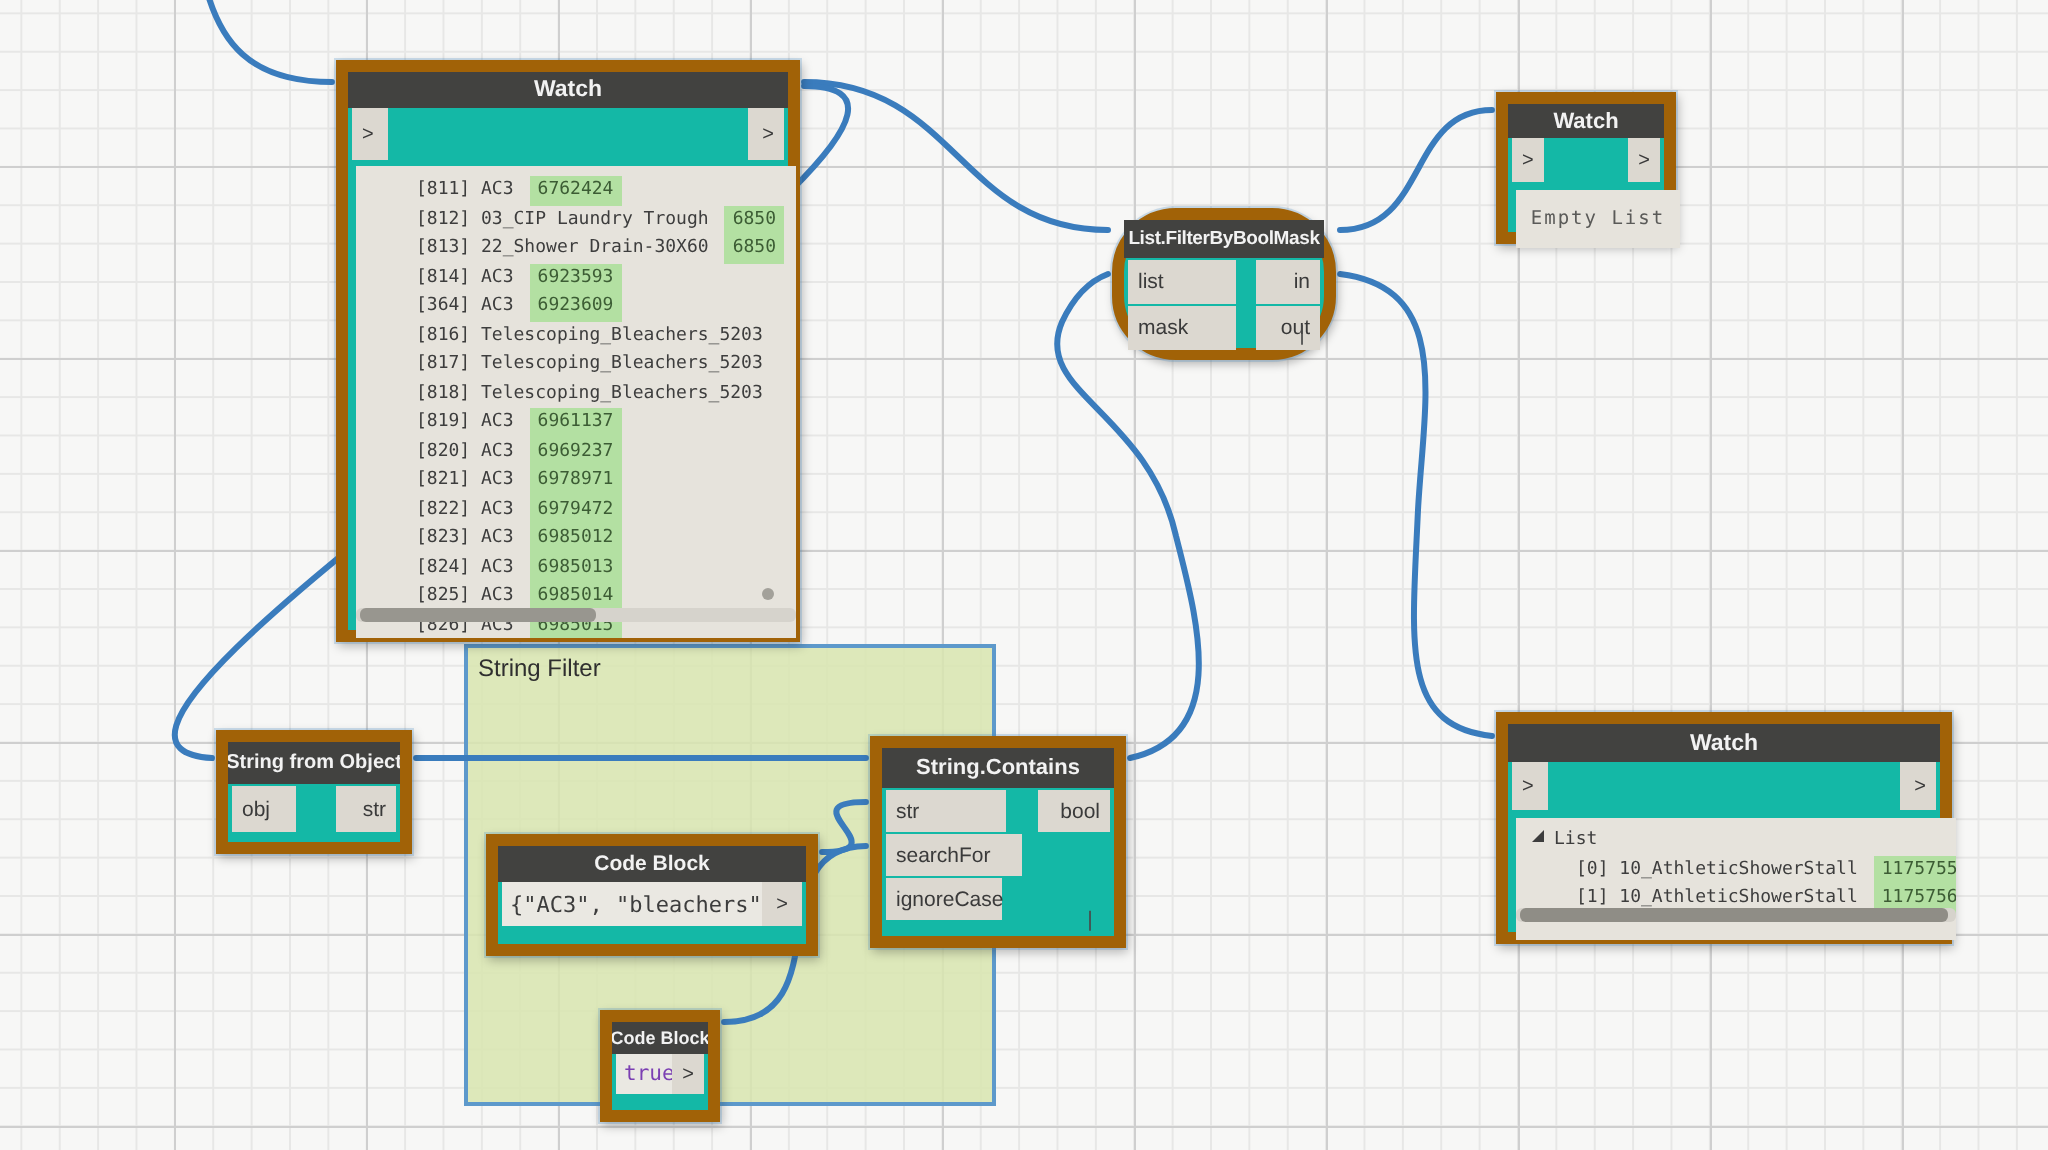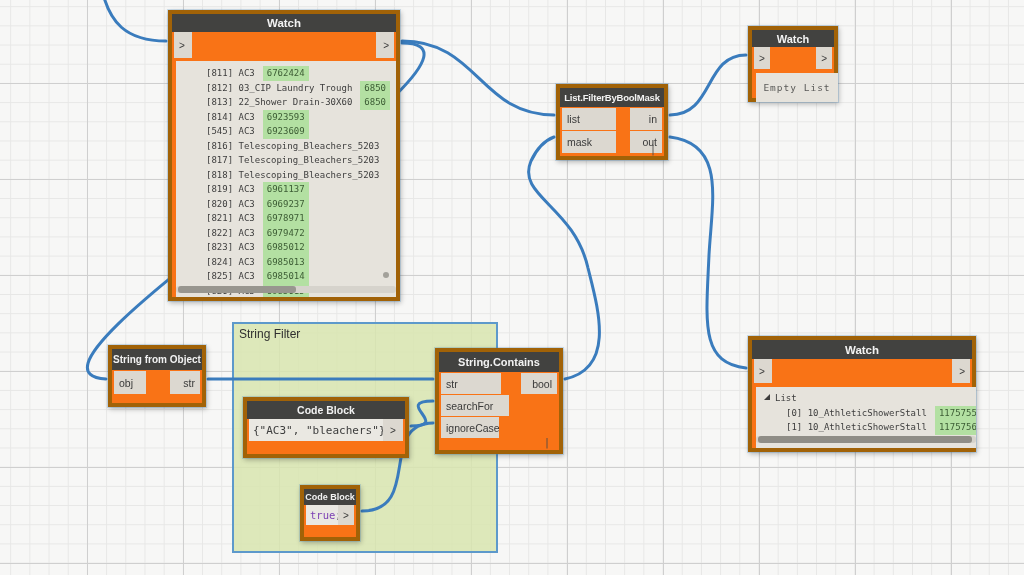--- a/index.html
+++ b/index.html
@@ -17,22 +17,23 @@
   }
   .group{
     position:absolute;background:rgba(216,229,175,.85);
     border:2px solid #5d99cb;z-index:1;box-sizing:border-box;
   }
   .group-label{font-size:12px;color:#2f2f2f;padding:3px 5px;}
   #wires{position:absolute;left:0;top:0;z-index:2;}
   #wires path{stroke:#3a7cbd;stroke-width:3;fill:none;stroke-linecap:round;}
   .node{
     position:absolute;z-index:3;box-sizing:border-box;
-    background:#f97316;border:4px solid #a16207;
+    background:#14b8a6;border:6px solid #a16207;
     box-shadow:0 0 0 1px rgba(75,142,201,.25),1px 2px 5px rgba(0,0,0,.28);
+    margin-top:20px;
   }
   .node-header{
     background:#424240;color:#f2f2f2;font-weight:bold;text-align:center;
     white-space:nowrap;overflow:hidden;display:flex;align-items:center;justify-content:center;
   }
   .port{
     position:absolute;background:#dcd8d0;color:#3a3a3a;font-size:10.5px;
     display:flex;align-items:center;box-sizing:border-box;padding:0 5px;
     white-space:nowrap;
   }
@@ -89,40 +90,40 @@
 
 <div class="node" style="left:168px;top:10px;width:232px;height:291px;">
   <div class="node-header" style="height:18px;font-size:11.5px;">Watch</div>
   <div class="port in caret" style="top:18px;height:26px;width:18px;">&gt;</div>
   <div class="port out caret" style="top:18px;height:26px;width:18px;">&gt;</div>
   <div class="watch-data" id="watch-top-rows" style="left:4px;top:47px;width:220px;height:231px;padding-top:5px;">
       <div class="wrow"><span>[811] AC3</span><span class="badge">6762424</span></div>
       <div class="wrow"><span>[812] 03_CIP Laundry Trough</span><span class="badge">6850</span></div>
       <div class="wrow"><span>[813] 22_Shower Drain-30X60</span><span class="badge">6850</span></div>
       <div class="wrow"><span>[814] AC3</span><span class="badge">6923593</span></div>
-      <div class="wrow"><span>[545] AC3</span><span class="badge">6923609</span></div>
+      <div class="wrow"><span>[364] AC3</span><span class="badge">6923609</span></div>
       <div class="wrow"><span>[816] Telescoping_Bleachers_5203</span></div>
       <div class="wrow"><span>[817] Telescoping_Bleachers_5203</span></div>
       <div class="wrow"><span>[818] Telescoping_Bleachers_5203</span></div>
       <div class="wrow"><span>[819] AC3</span><span class="badge">6961137</span></div>
       <div class="wrow"><span>[820] AC3</span><span class="badge">6969237</span></div>
       <div class="wrow"><span>[821] AC3</span><span class="badge">6978971</span></div>
       <div class="wrow"><span>[822] AC3</span><span class="badge">6979472</span></div>
       <div class="wrow"><span>[823] AC3</span><span class="badge">6985012</span></div>
       <div class="wrow"><span>[824] AC3</span><span class="badge">6985013</span></div>
       <div class="wrow"><span>[825] AC3</span><span class="badge">6985014</span></div>
       <div class="wrow"><span>[826] AC3</span><span class="badge">6985015</span></div>
     </div>
   <div class="vdot" style="right:7px;top:258px;"></div>
   <div class="hscroll" style="left:4px;bottom:4px;width:220px;">
     <div class="hthumb" style="left:2px;width:118px;"></div>
   </div>
 </div>
 
-<div class="node" style="left:556px;top:84px;width:112px;height:76px;">
+<div class="node" style="left:556px;top:84px;width:112px;height:76px;border-radius:32px;">
   <div class="node-header" style="height:19px;font-size:9.5px;letter-spacing:-0.2px;">List.FilterByBoolMask</div>
   <div class="port in" style="top:20px;height:22px;width:54px;">list</div>
   <div class="port in" style="top:43px;height:22px;width:54px;">mask</div>
   <div class="port out" style="top:20px;height:22px;width:32px;">in</div>
   <div class="port out" style="top:43px;height:22px;width:32px;">out</div>
   <div class="lacing" style="right:8px;bottom:1px;">|</div>
 </div>
 
 <div class="node" style="left:748px;top:26px;width:90px;height:76px;">
   <div class="node-header" style="height:17px;font-size:11px;">Watch</div>

